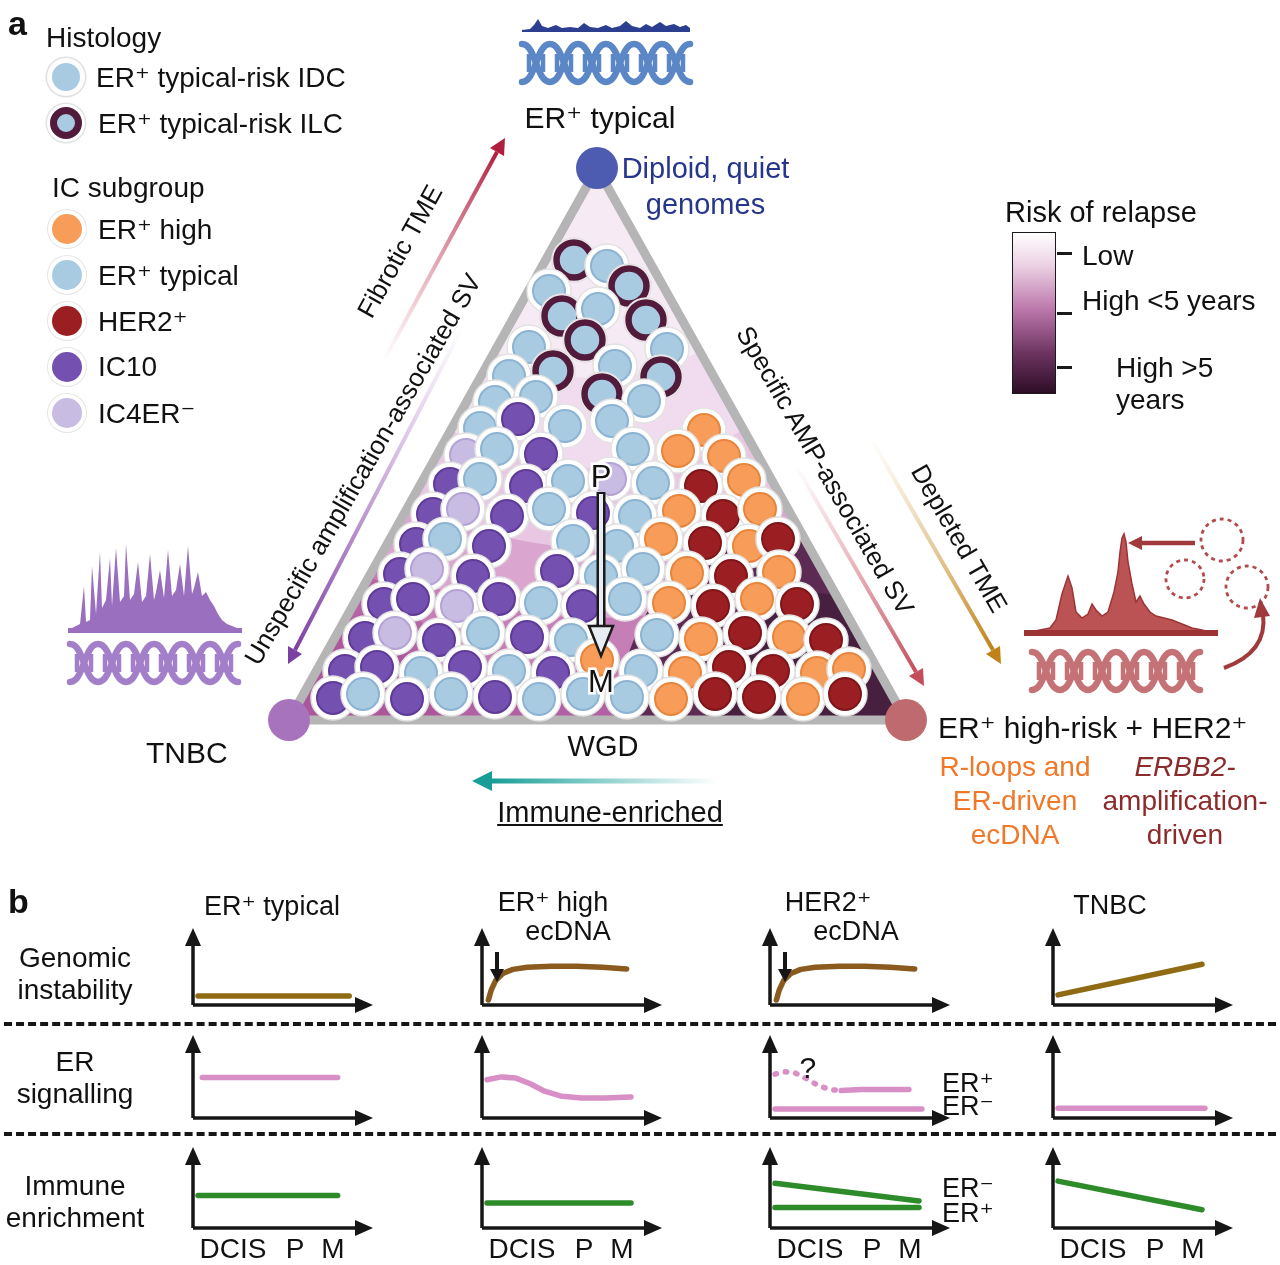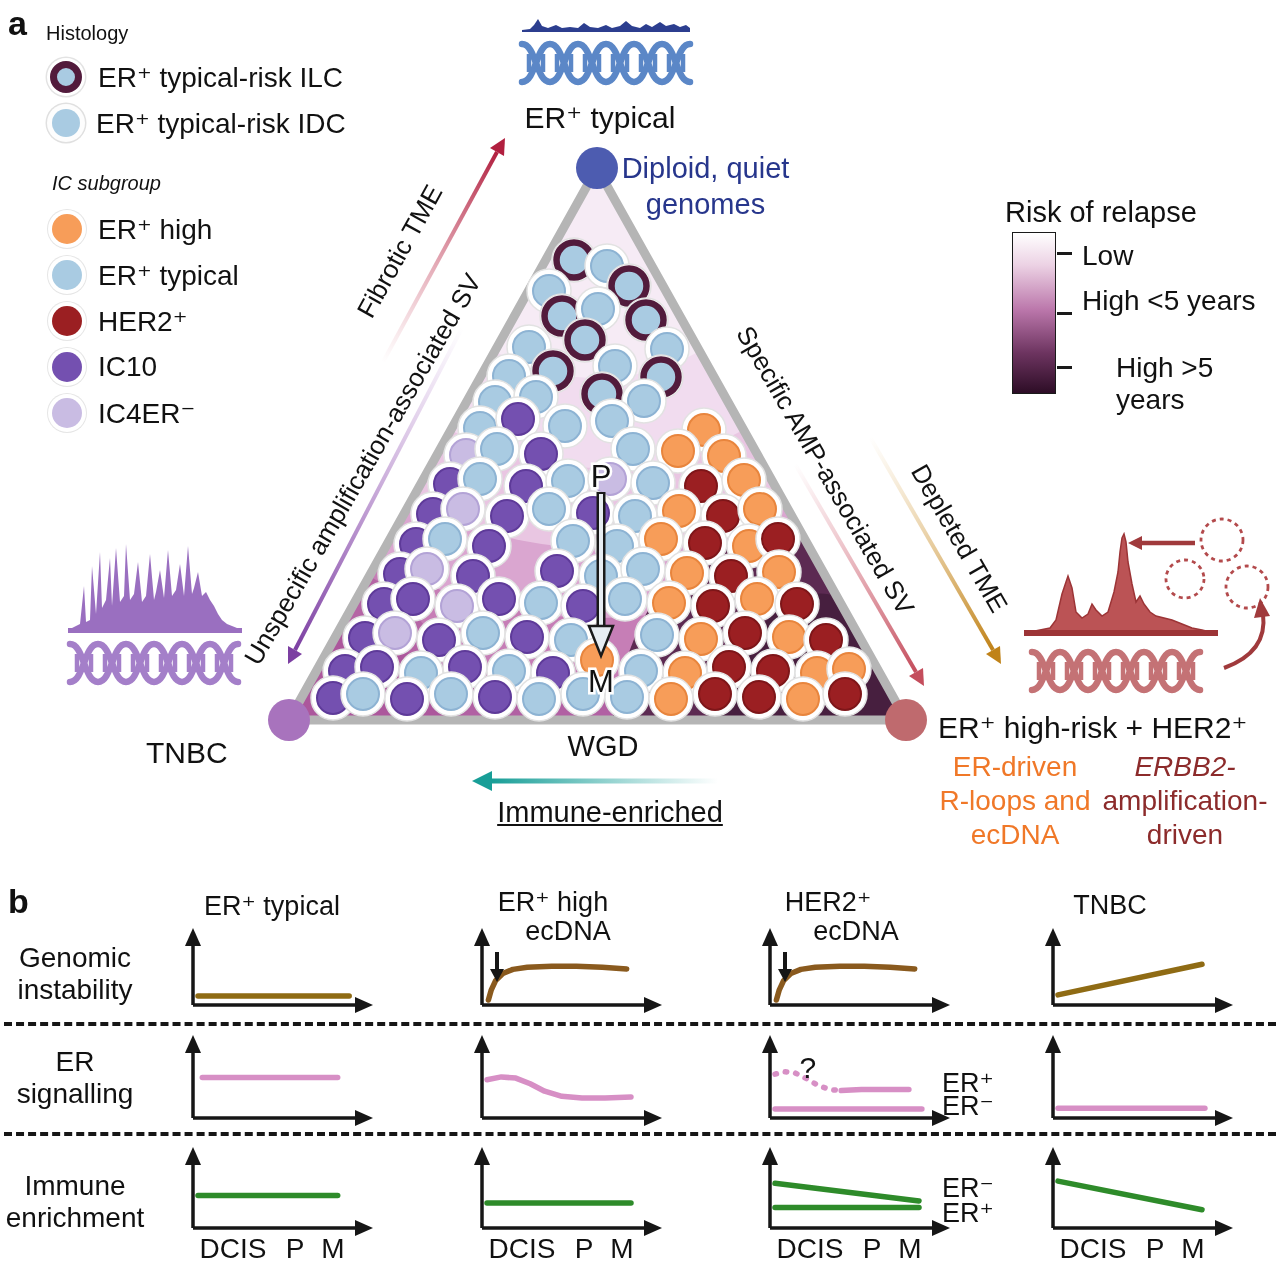--- a/index.html
+++ b/index.html
@@ -1,20 +1,20 @@
 <!DOCTYPE html>
 <html><head>
 <meta charset="utf-8">
 <style>
   html,body{margin:0;padding:0;background:#fff;}
   .fig{position:relative;width:1280px;height:1265px;background:#fff;overflow:hidden;
        font-family:"Liberation Sans","DejaVu Sans",sans-serif;color:#111;}
   .abs{position:absolute;}
   .panel-label{font-size:34px;font-weight:bold;}
-  .lg-title{font-size:20px;}
+  .lg-title{font-size:28px;}
   .lg-item{display:flex;align-items:center;height:46px;}
   .lg-item .txt{font-size:28px;margin-left:16px;white-space:nowrap;}
   .sw{border-radius:50%;flex:0 0 auto;}
   .sw-idc{width:28px;height:28px;background:#a9cbe2;box-shadow:0 0 0 5px #fdfdfd,0 0 0 6.5px #e0e0e0;margin-left:6px;}
   .sw-ilc{width:18px;height:18px;background:#a9cbe2;border:7px solid #521b3c;box-shadow:0 0 0 3px #fff,0 0 0 4.5px #e3e3e3;margin-left:4px;}
   .sw-ic{width:30px;height:30px;box-shadow:0 0 0 4px #fff,0 0 0 5px #e6e6e6;margin-left:6px;}
   .edge-label{position:absolute;font-size:26px;white-space:nowrap;text-align:center;transform-origin:center;}
   .txt29{font-size:29px;} .txt30{font-size:30px;} .txt28{font-size:28px;}
   .center{text-align:center;}
   .risk-bar{width:42px;height:160px;border:1.5px solid #1a1a1a;
@@ -29,30 +29,30 @@
 </head>
 <body>
 
 <div class="fig">
 
   <div class="abs panel-label" style="left:8px;top:4px;">a</div>
 
   <div class="abs lg-title" style="left:46px;top:22px;">Histology</div>
   <div class="abs" style="left:46px;top:54px;" id="histology-items">
       <div class="lg-item">
+        <span class="sw sw-idc"></span>
+        <span class="txt">ER⁺ typical-risk IDC</span>
+      </div>
+      <div class="lg-item">
         <span class="sw sw-ilc"></span>
         <span class="txt">ER⁺ typical-risk ILC</span>
       </div>
-      <div class="lg-item">
-        <span class="sw sw-idc"></span>
-        <span class="txt">ER⁺ typical-risk IDC</span>
-      </div>
     </div>
 
-  <div class="abs lg-title" style="left:52px;top:172px;font-style:italic;">IC subgroup</div>
+  <div class="abs lg-title" style="left:52px;top:172px;">IC subgroup</div>
   <div class="abs" style="left:46px;top:206px;" id="ic-items">
       <div class="lg-item">
         <span class="sw sw-ic" style="background: rgb(247, 157, 89);"></span>
         <span class="txt">ER⁺ high</span>
       </div>
       <div class="lg-item">
         <span class="sw sw-ic" style="background: rgb(169, 203, 226);"></span>
         <span class="txt">ER⁺ typical</span>
       </div>
       <div class="lg-item">
@@ -414,22 +414,22 @@
 
   <div class="edge-label" style="left:290px;top:236px;width:220px;transform:rotate(-61deg);">Fibrotic TME</div>
   <div class="edge-label" style="left:93px;top:454px;width:540px;transform:rotate(-60deg);">Unspecific amplification-associated SV</div>
   <div class="edge-label" style="left:615px;top:455px;width:420px;transform:rotate(60deg);">Specific AMP-associated SV</div>
   <div class="edge-label" style="left:844px;top:523px;width:230px;transform:rotate(60deg);">Depleted TME</div>
 
   <div class="abs txt30" style="left:146px;top:736px;">TNBC</div>
 
   <div class="abs txt30" style="left:938px;top:710px;white-space:nowrap;text-align:right;">ER⁺ high-risk + HER2⁺</div>
   <div class="abs orange-lines" style="left:915px;top:750px;width:200px;color:#f07828;">
+    <div>R-loops and</div>
     <div>ER-driven</div>
-    <div>R-loops and</div>
     <div>ecDNA</div>
   </div>
   <div class="abs dark-lines" style="left:1085px;top:750px;width:200px;color:#8c2b2b;">
     <div class="italic">ERBB2-</div>
     <div>amplification-</div>
     <div>driven</div>
   </div>
 
   <div class="abs txt29 center" style="left:548px;top:730px;width:110px;">WGD</div>
   <div class="abs txt29 center" style="left:485px;top:796px;width:250px;text-decoration:underline;">Immune-enriched</div>

